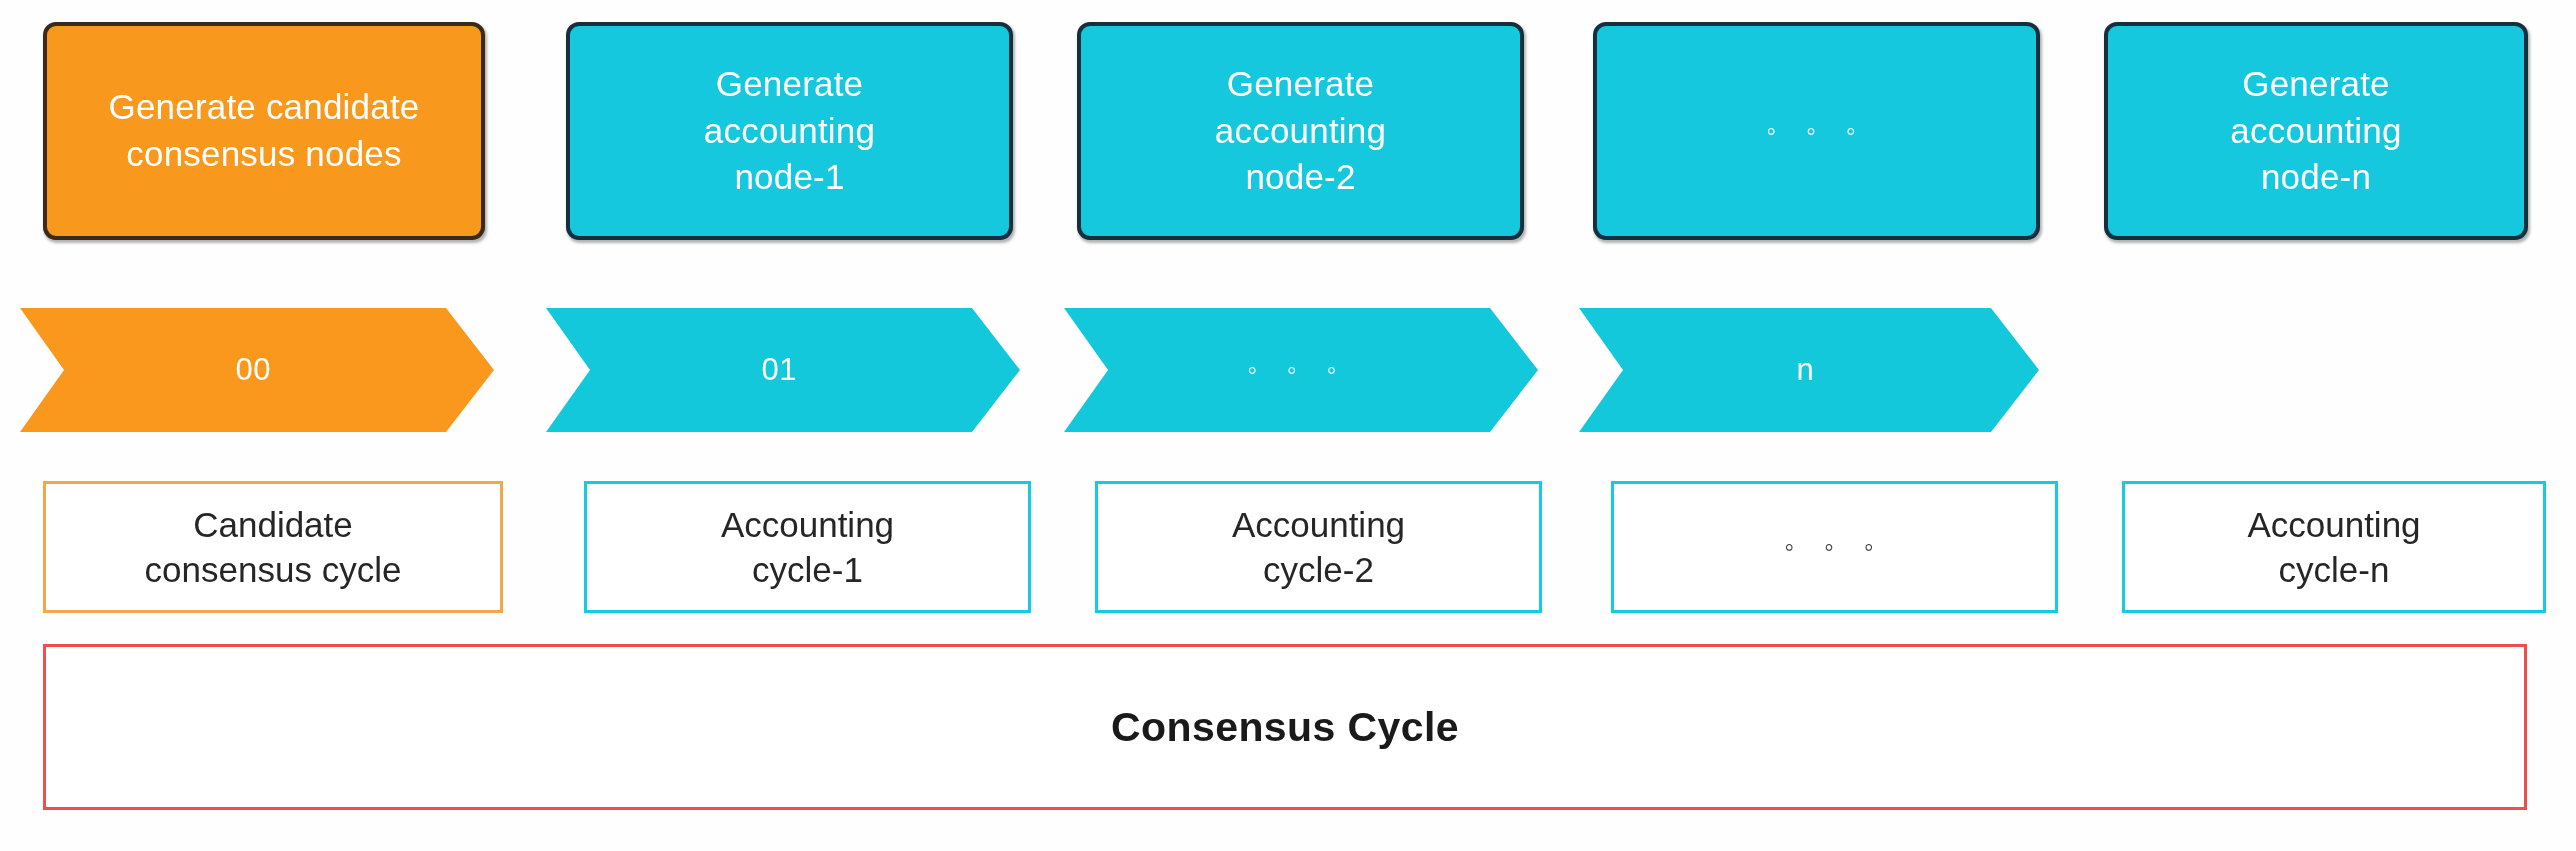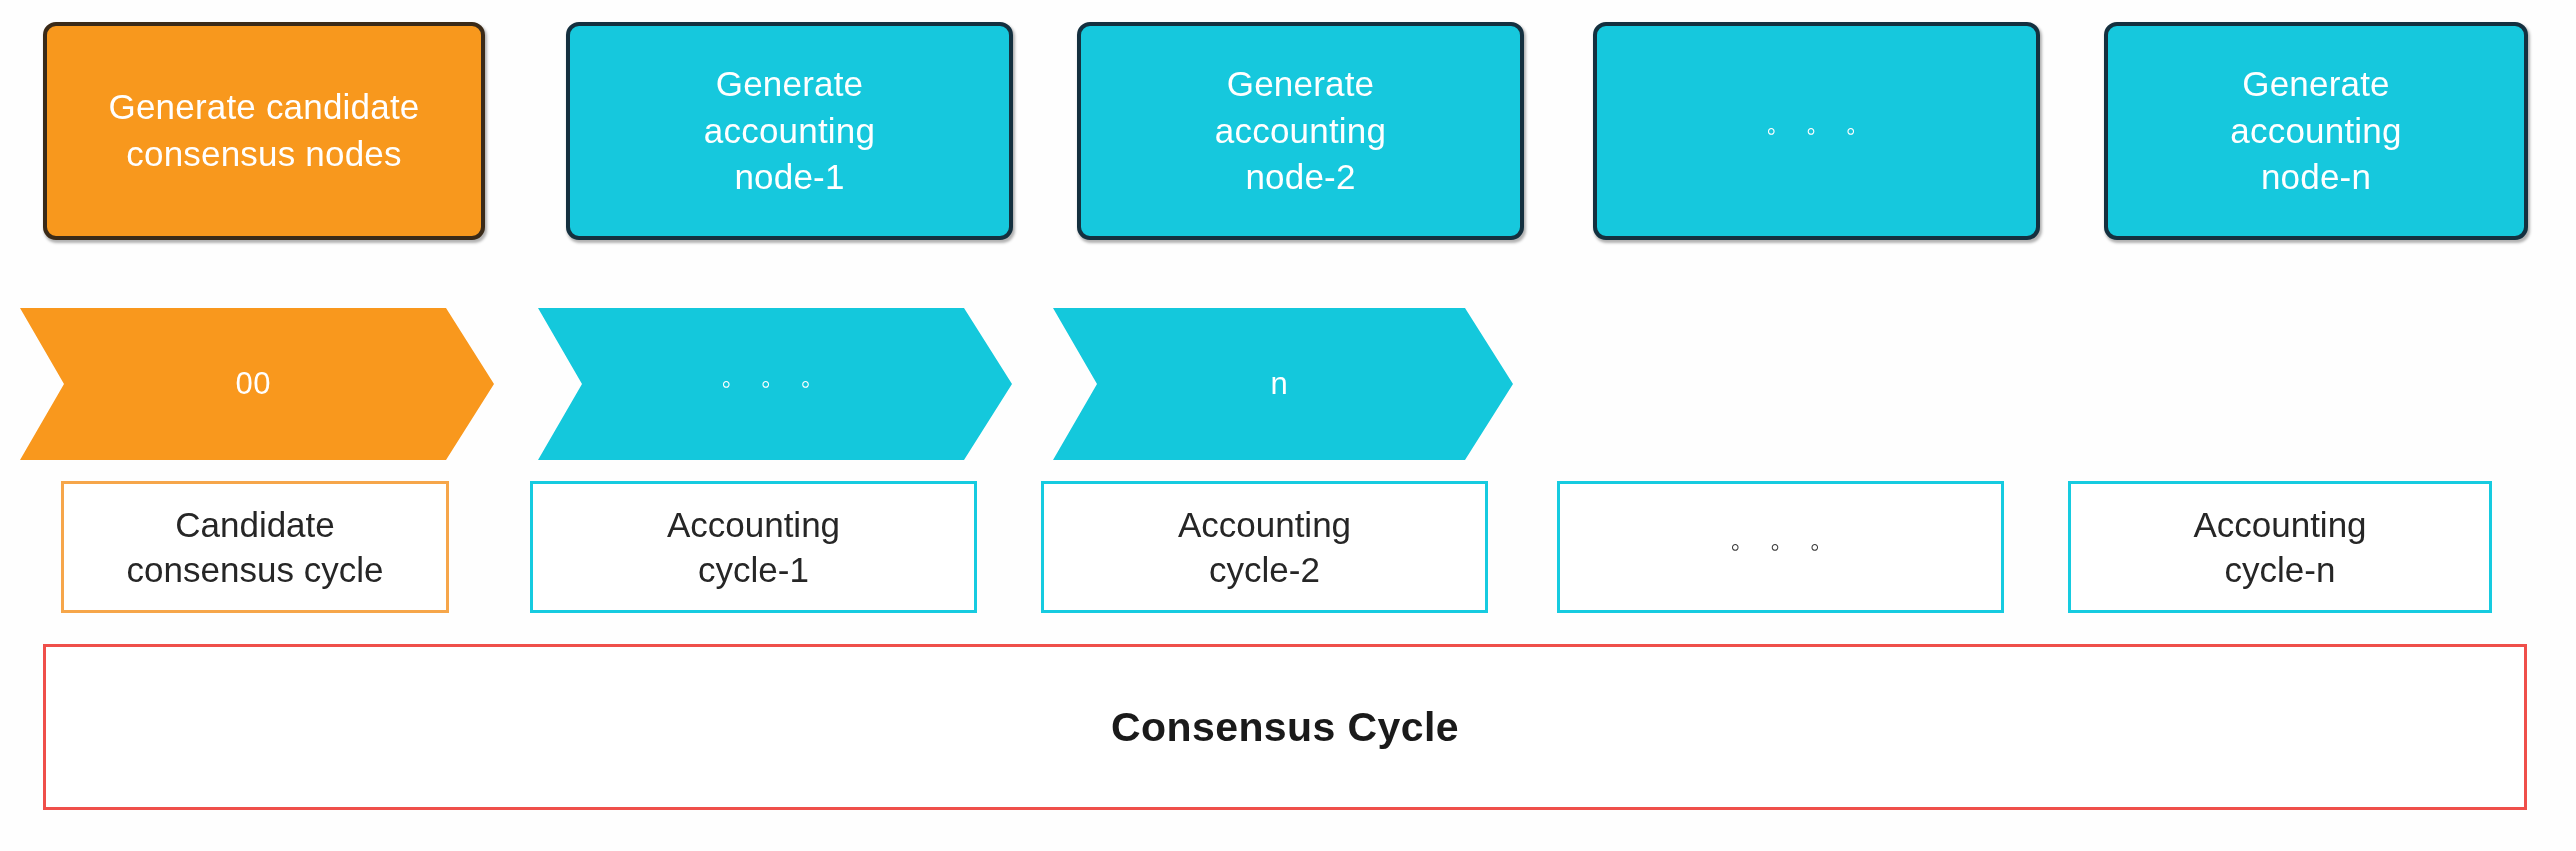--- a/index.html
+++ b/index.html
@@ -44,21 +44,21 @@
   }
   .node-card.orange { background: #f8981d; border-color: #3a2a18; }
   .node-card.cyan   { background: #16c8dd; border-color: #14303f; }
   .node-card .label { display: block; padding: 0 13px; white-space: pre-line; }
 
   
   .chev-row { top: 308px; height: 124px; }
 
   .chev {
     position: relative;
-    height: 152px;
+    height: 124px;
     display: flex;
     align-items: center;
     justify-content: center;
     color: #ffffff;
     font-size: 31px;
     letter-spacing: 0.5px;
     -webkit-clip-path: polygon(0 0, calc(100% - 48px) 0, 100% 50%, calc(100% - 48px) 100%, 0 100%, 44px 50%);
     clip-path: polygon(0 0, calc(100% - 48px) 0, 100% 50%, calc(100% - 48px) 100%, 0 100%, 44px 50%);
   }
   .chev.orange { background: #f9981d; }
@@ -142,34 +142,37 @@
 node-n</span>
     </div>
   </div>
 
   <div class="chev-row">
 
     <div class="chev orange" style="margin-left:20px; width:474px;">
       <span class="label">00</span>
     </div>
 
+    <div class="chev cyan" style="margin-left:52px; width:474px;">
+      <span class="label">01</span>
+    </div>
 
 
     <div class="chev cyan" style="margin-left:44px; width:474px;">
       <span class="label dots">◦ ◦ ◦</span>
     </div>
 
     <div class="chev cyan" style="margin-left:41px; width:460px;">
       <span class="label">n</span>
     </div>
   </div>
 
   <div class="cycle-row">
 
-    <div class="cycle-box orange-outline" style="margin-left:61px; width:388px;">
+    <div class="cycle-box orange-outline" style="margin-left:43px; width:460px;">
       <span class="label">Candidate
 consensus cycle</span>
     </div>
 
     <div class="cycle-box" style="margin-left:81px; width:447px;">
       <span class="label">Accounting
 cycle-1</span>
     </div>
 
     <div class="cycle-box" style="margin-left:64px; width:447px;">

